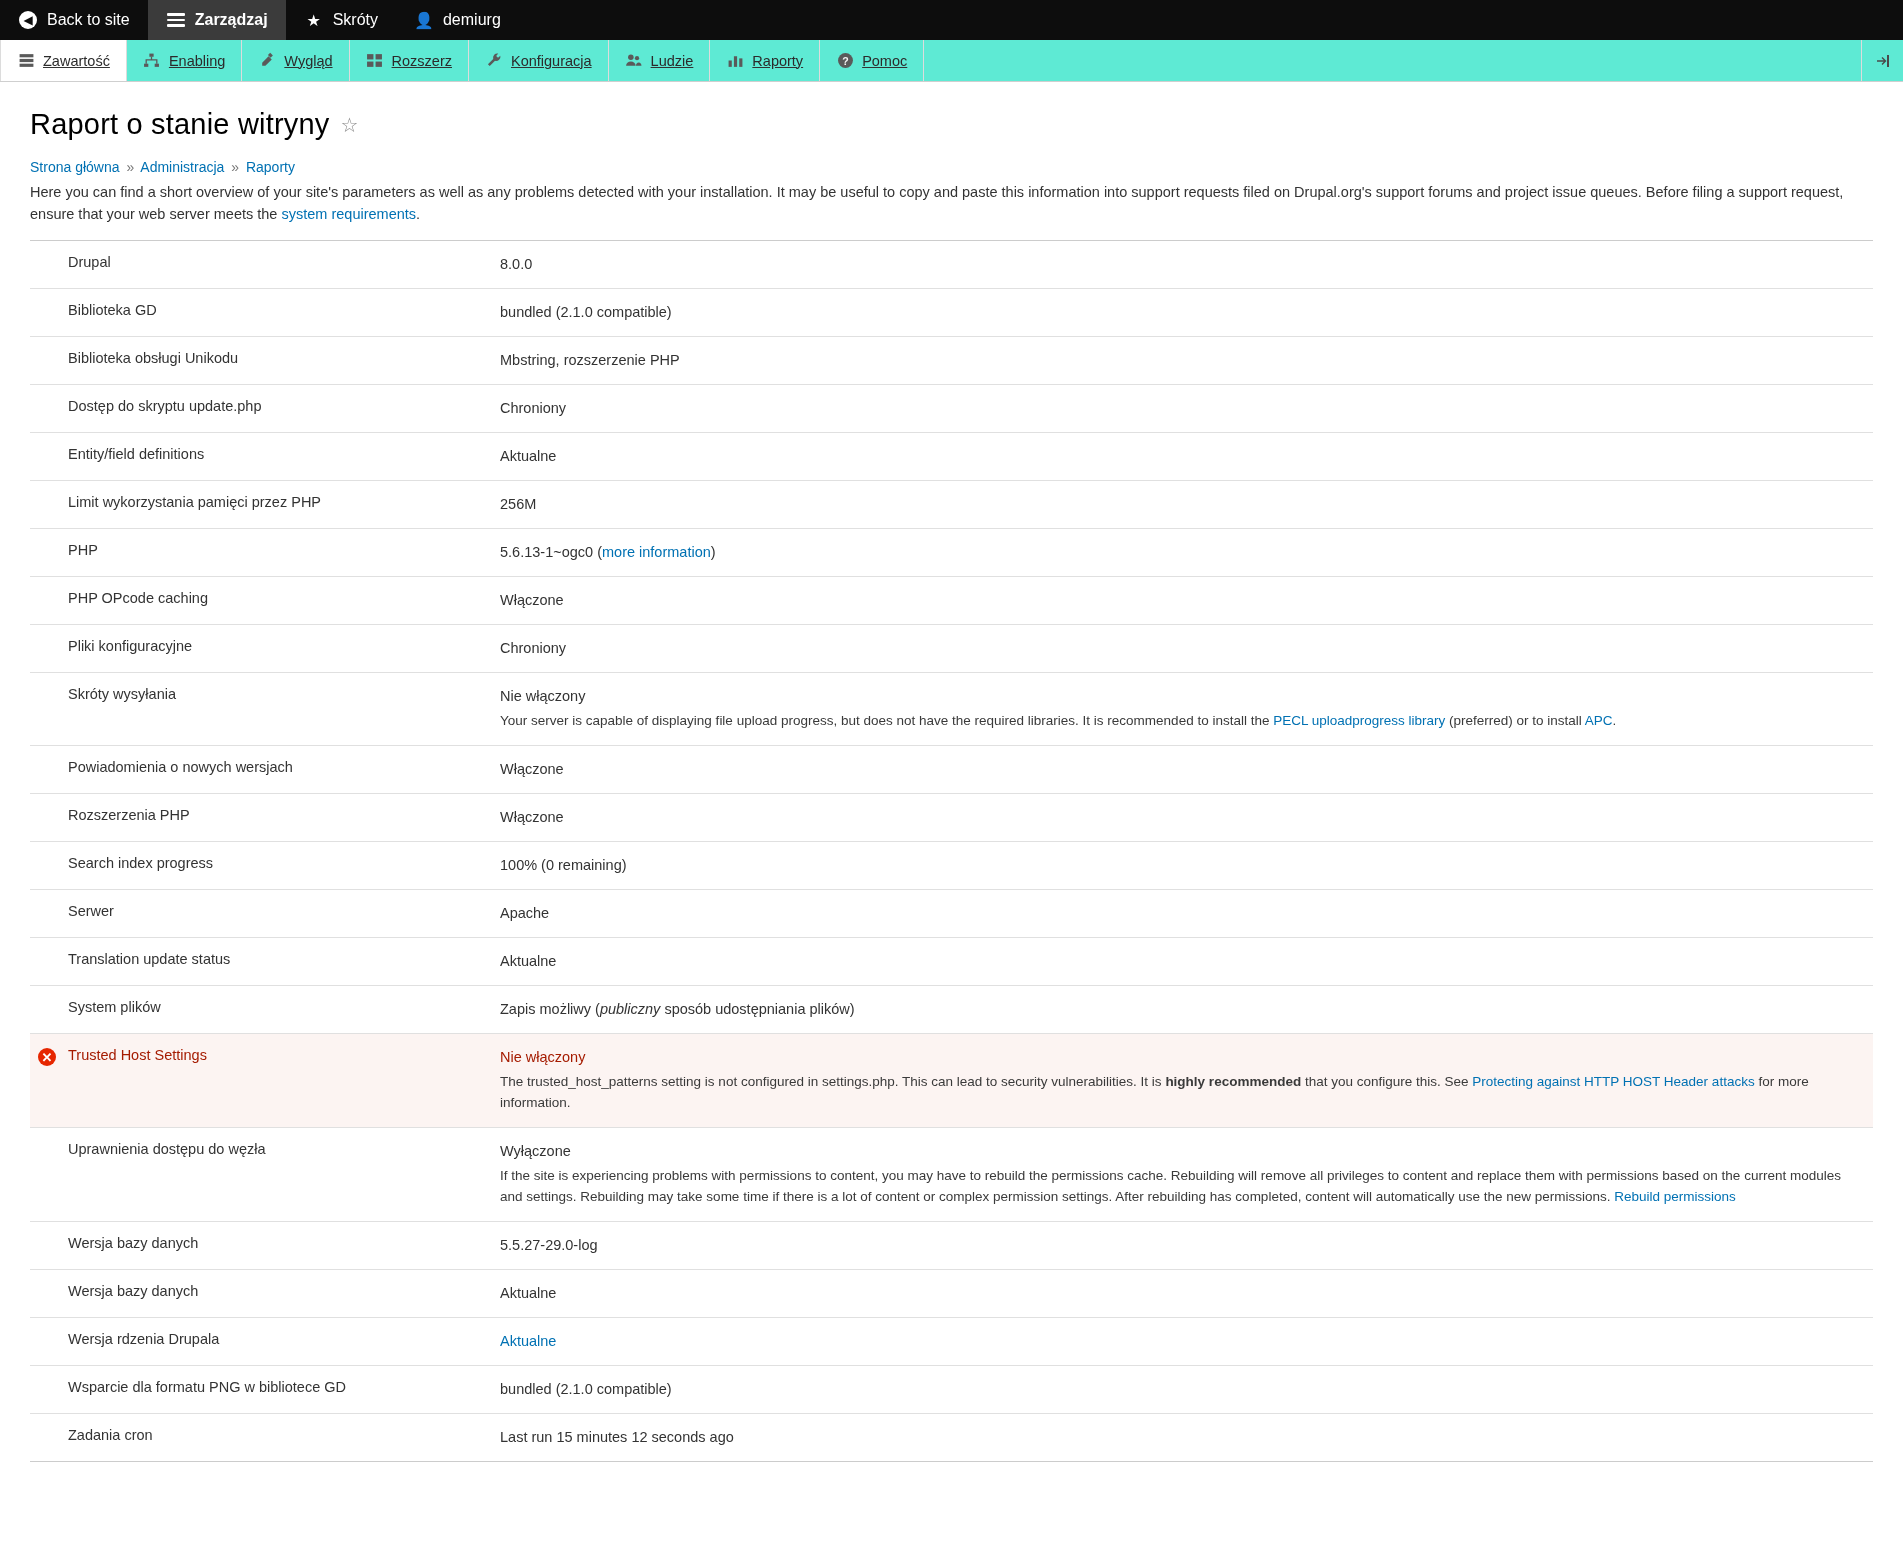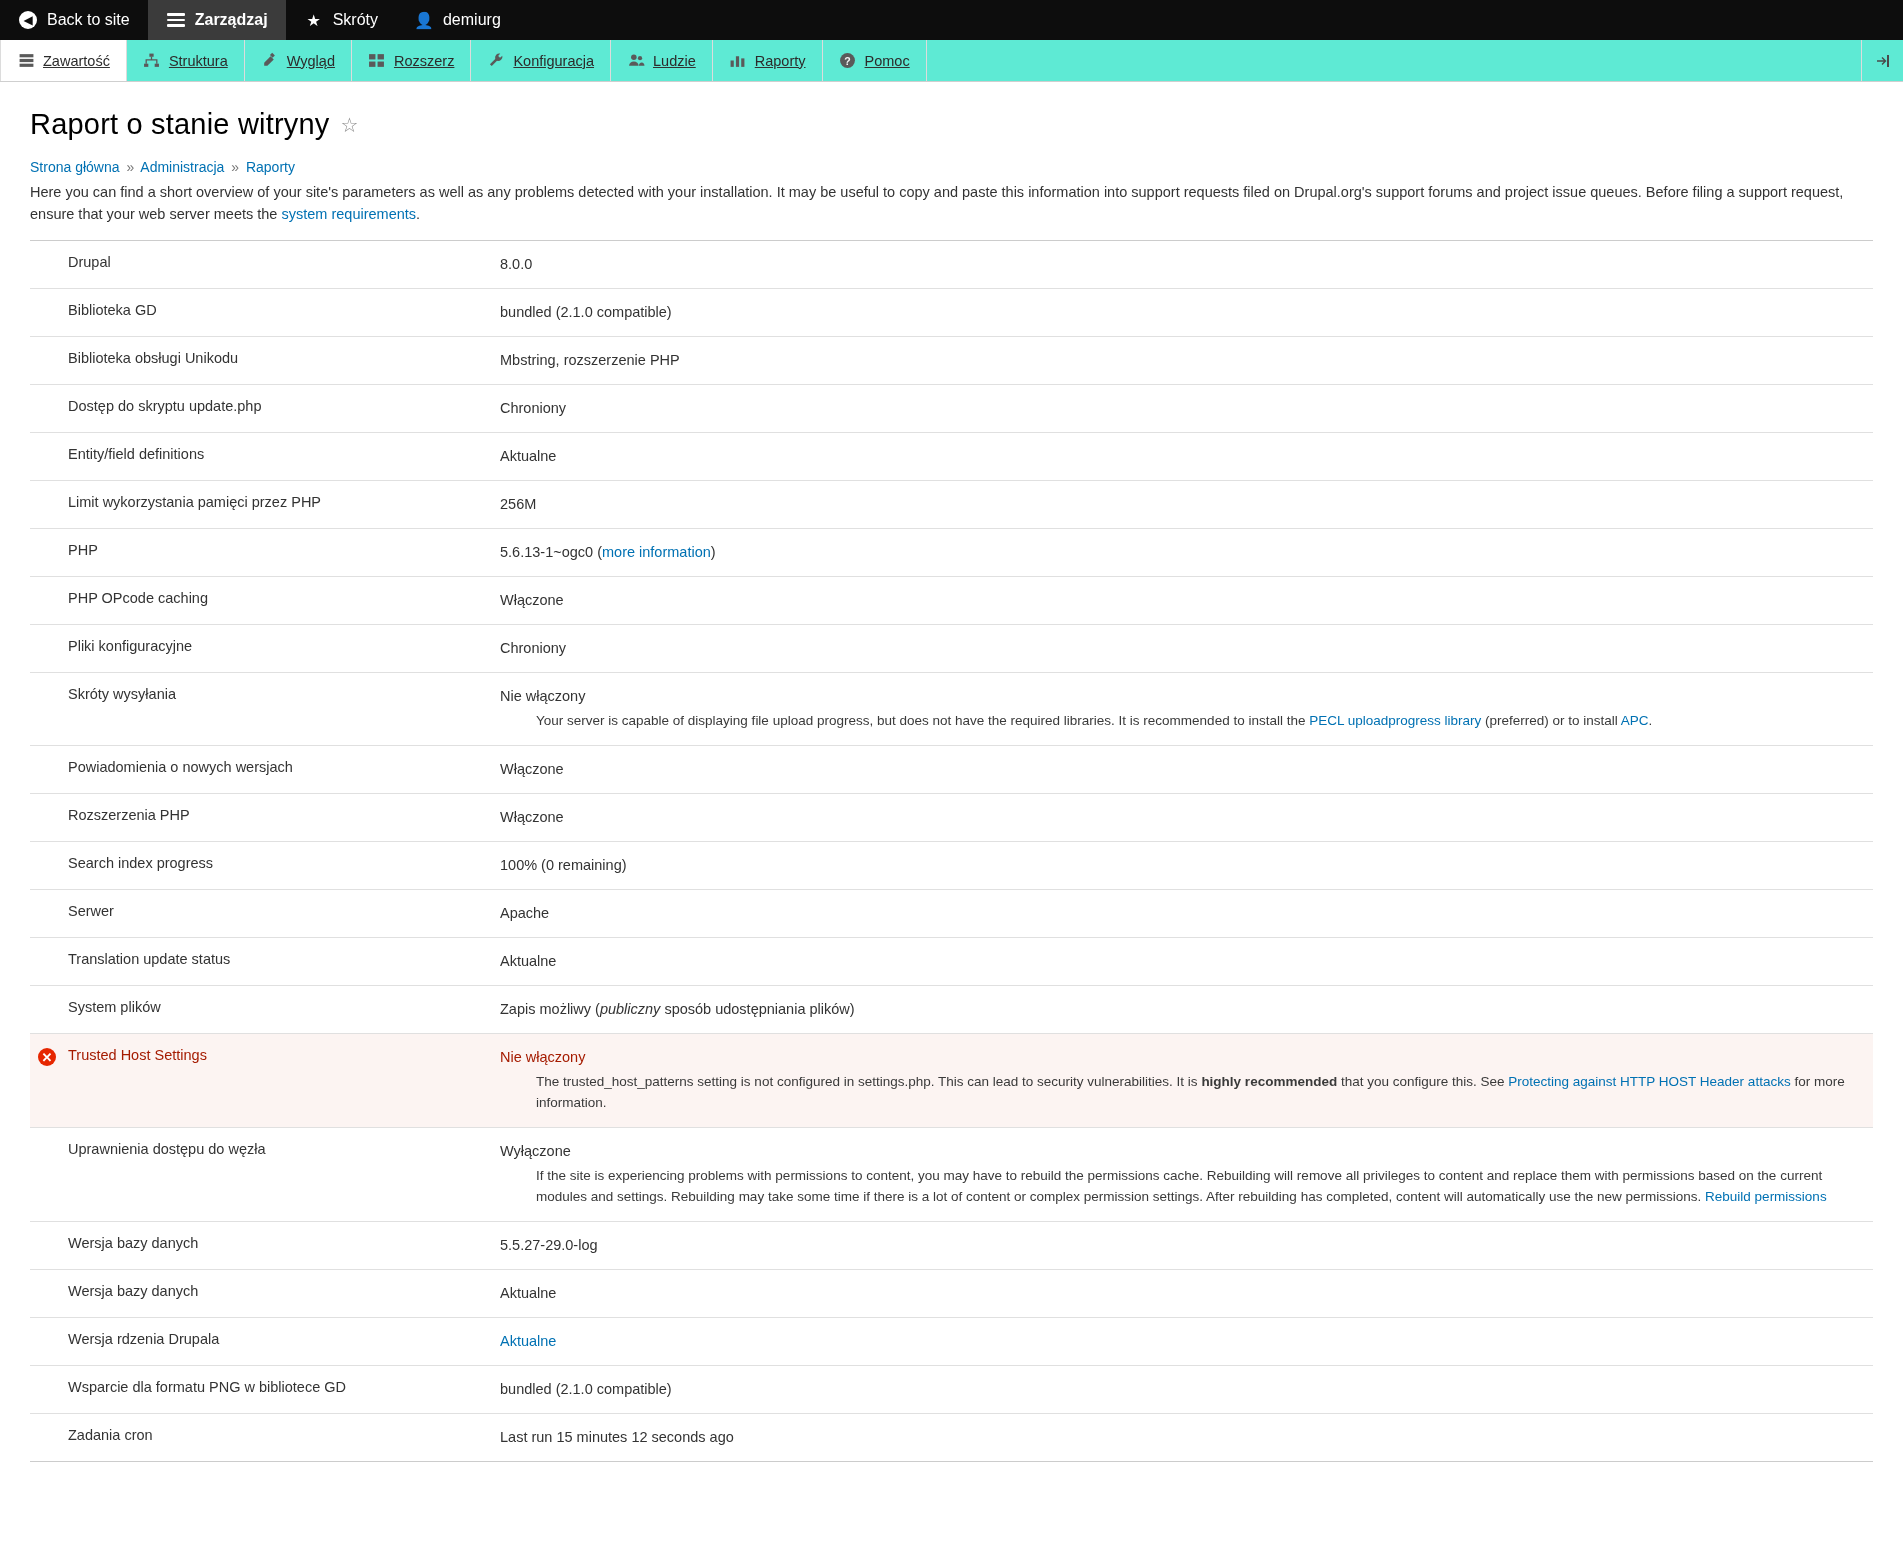--- a/index.html
+++ b/index.html
@@ -150,21 +150,20 @@
     vertical-align: top;
     padding: 13px 10px 13px 0;
     color: #333;
   }
   table.status td .value-line { line-height: 1.45; }
   table.status td .desc {
     font-size: 13.5px;
     line-height: 1.55;
     color: #3a3a3a;
     padding-top: 4px;
-    margin-left: 36px;
   }
   table.status a { color: #0071b3; text-decoration: none; }
   em { font-style: italic; }
   strong { font-weight: bold; }
 
   
   tr.error-row { background: #fcf4f2; }
   tr.error-row th, tr.error-row td { color: #a51b00; }
   tr.error-row th { color: #a51b00; padding-left: 38px; }
   tr.error-row .desc { color: #333; }
@@ -226,21 +225,21 @@
 
   <div class="menu-item">
     <span class="menu-icon">
       <svg width="17" height="17" viewBox="0 0 16 16">
           <rect x="6" y="1.5" width="4" height="3" fill="#5a5a5a"></rect>
           <rect x="1" y="11" width="4" height="3" fill="#5a5a5a"></rect>
           <rect x="11" y="11" width="4" height="3" fill="#5a5a5a"></rect>
           <path d="M8 4.5v3M3 11V7.5h10V11" stroke="#5a5a5a" fill="none" stroke-width="1.2"></path>
         </svg>
     </span>
-    <span>Struktura</span>
+    <span>Enabling</span>
   </div>
 
   <div class="menu-item">
     <span class="menu-icon">
       <svg width="17" height="17" viewBox="0 0 16 16">
           <path d="M3 10l6-6 3 3-6 6H3z" fill="#5a5a5a"></path>
           <rect x="9" y="1.5" width="3.5" height="3" transform="rotate(45 10.7 3)" fill="#5a5a5a"></rect>
         </svg>
     </span>
     <span>Wygląd</span>

